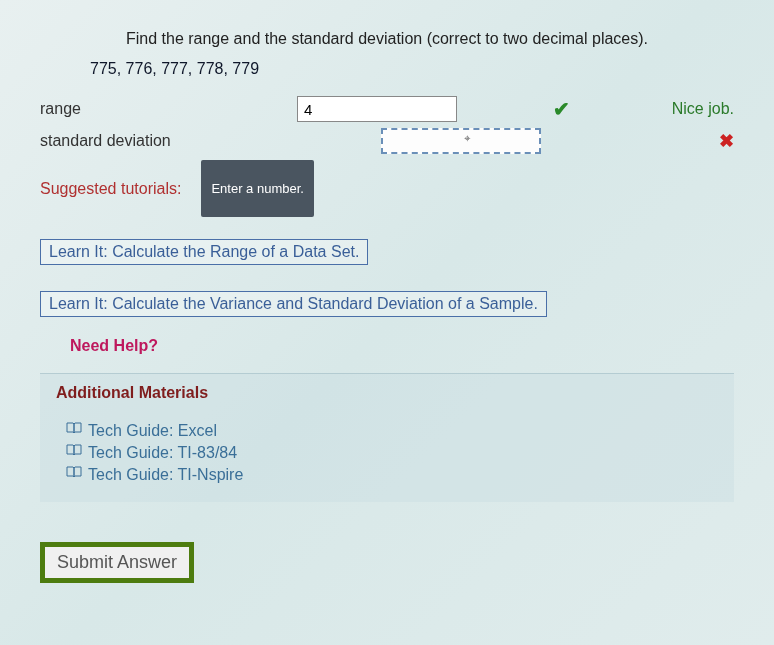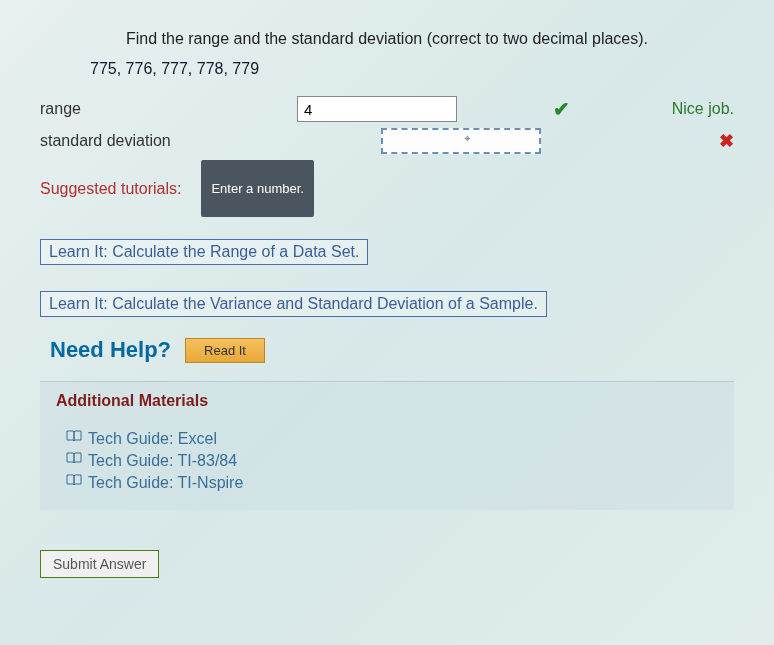--- a/index.html
+++ b/index.html
@@ -91,23 +91,24 @@
       cursor: pointer;
     }
     .need-help-row {
       display: flex;
       align-items: center;
       gap: 14px;
       margin-top: 16px;
       margin-left: 10px;
     }
     .need-help-label {
-      color: #0369a1;
-      font-weight: bold;
-      font-size: 22px;
+      color: #be185d;
+      font-weight: bold;
+      font-size: 16px;
+      margin-left: 20px;
     }
     .read-it-btn {
       background: linear-gradient(#f5c060, #e8a838);
       border: 1px solid #b8882a;
       color: #333;
       font-size: 13px;
       padding: 4px 18px;
       cursor: pointer;
     }
     .additional-section {
@@ -131,24 +132,24 @@
     .book-icon {
       display: inline-block;
       width: 16px;
       height: 12px;
       position: relative;
     }
     .book-icon svg { display: block; }
     .submit-btn {
       margin-top: 40px;
       background: #f0f0f0;
-      border: 1px solid #4d7c0f;
+      border: 5px solid #4d7c0f;
       color: #555;
       padding: 5px 12px;
-      font-size: 14px;
+      font-size: 18px;
       cursor: pointer;
     }
     .input-wrap { position: relative; display: inline-block; }
     .caret-indicator {
       position: absolute;
       left: 52%;
       top: 4px;
       font-size: 11px;
       color: #666;
       pointer-events: none;
@@ -185,21 +186,20 @@
 
 <div>
   <div class="tutorial-link">Learn It: Calculate the Range of a Data Set.</div>
 </div>
 <div>
   <div class="tutorial-link">Learn It: Calculate the Variance and Standard Deviation of a Sample.</div>
 </div>
 
 <div class="need-help-row">
   <span class="need-help-label">Need Help?</span>
-  <button class="read-it-btn">Read It</button>
 </div>
 
 <div class="additional-section">
   <div class="additional-header">Additional Materials</div>
   <div class="material-item">
     <span class="book-icon">
       <svg width="16" height="12" viewBox="0 0 16 12">
           <path d="M1 1 L7 1 L8 2 L8 11 L7 10 L1 10 Z M15 1 L9 1 L8 2 L8 11 L9 10 L15 10 Z" fill="none" stroke="#3a6f98" stroke-width="1"></path>
         </svg>
     </span>

